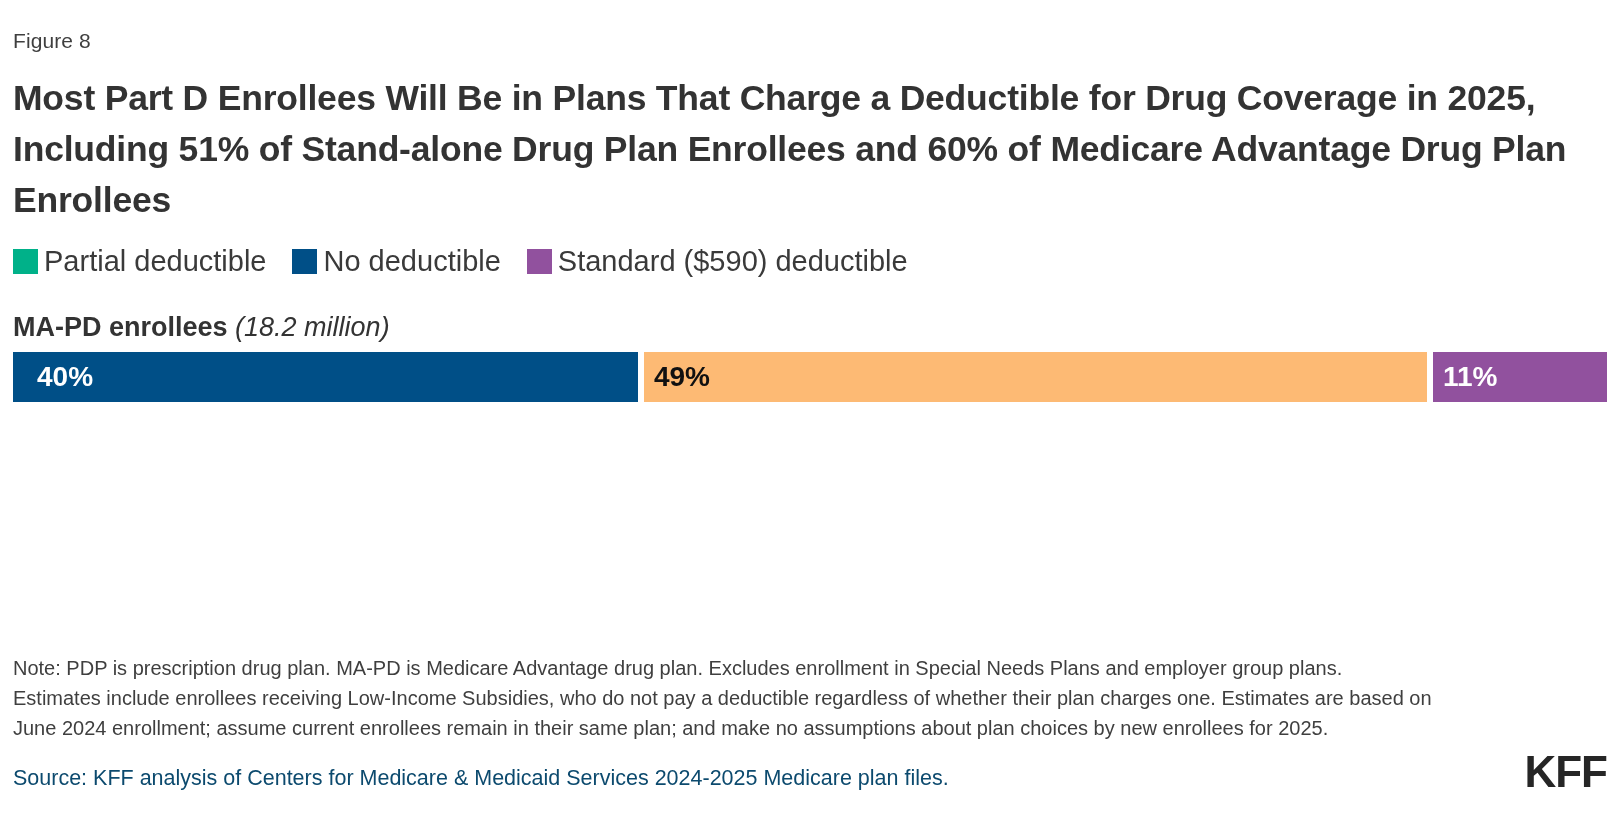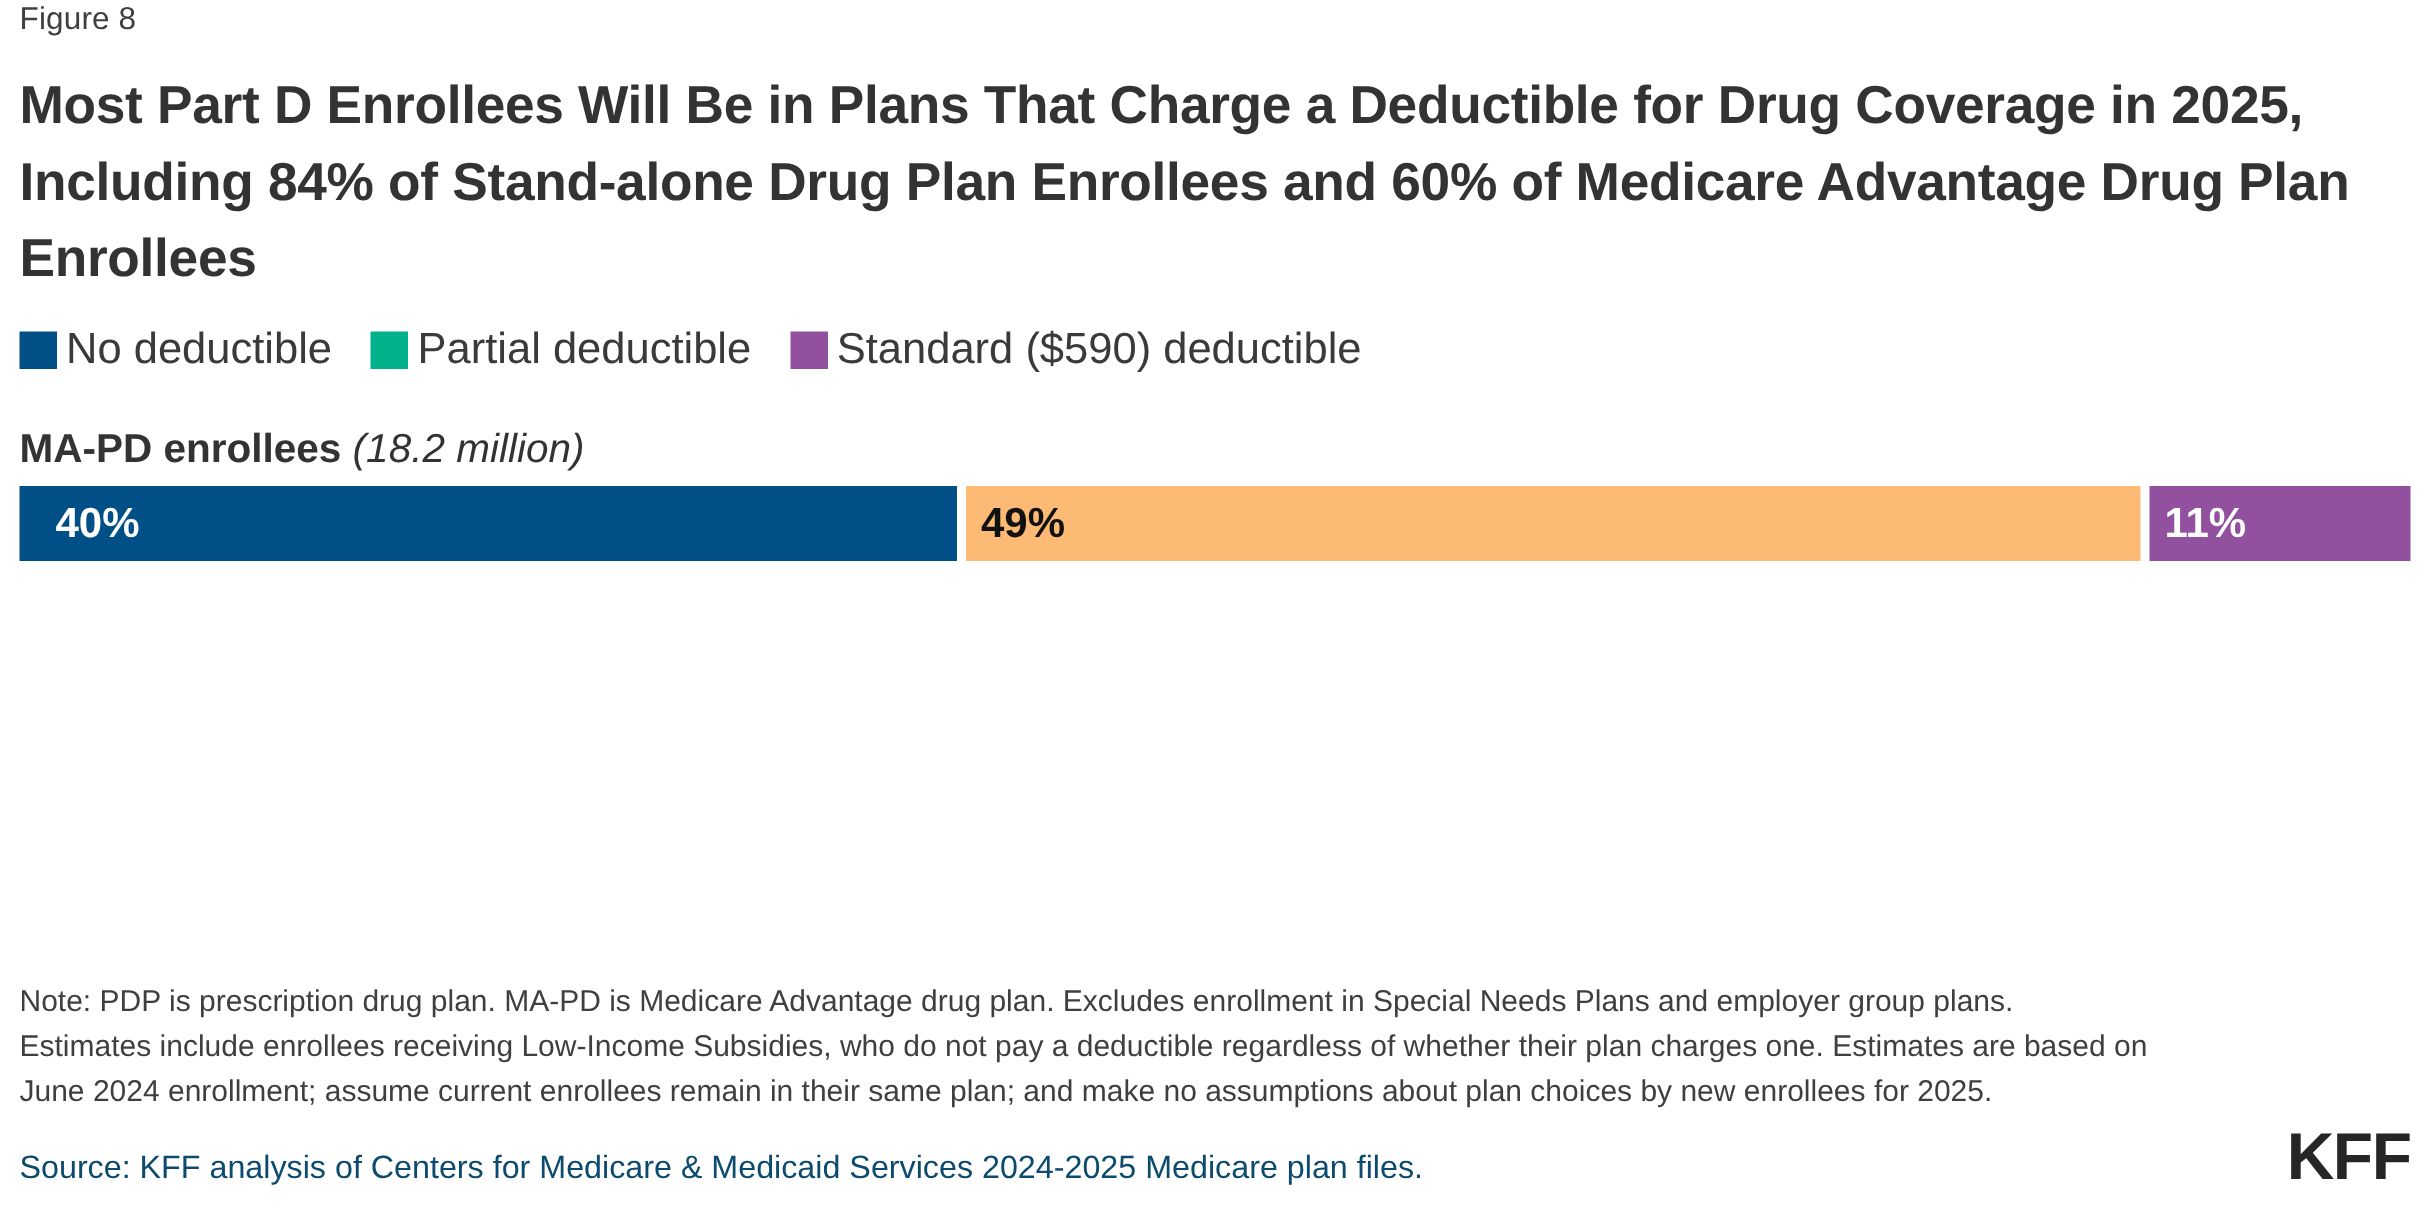--- a/index.html
+++ b/index.html
@@ -21,21 +21,21 @@
     height: 814px;
     box-sizing: border-box;
     padding: 0 13px;
   }
 
   
   .figure-label {
     font-size: 21px;
     color: #3f3f3f;
     line-height: 1;
-    padding-top: 2px;
+    padding-top: 30px;
     letter-spacing: 0.1px;
   }
 
   
   .title {
     margin-top: 22px;
     font-size: 35.5px;
     font-weight: bold;
     color: #333333;
     line-height: 1.43;
@@ -150,30 +150,30 @@
     font-family: "Liberation Sans", sans-serif;
   }
 </style>
 </head>
 <body>
 
 <div class="page">
 
   <div class="figure-label">Figure 8</div>
 
-  <div class="title">Most Part D Enrollees Will Be in Plans That Charge a Deductible for Drug Coverage in 2025, Including 84% of Stand-alone Drug Plan Enrollees and 60% of Medicare Advantage Drug Plan Enrollees</div>
+  <div class="title">Most Part D Enrollees Will Be in Plans That Charge a Deductible for Drug Coverage in 2025, Including 51% of Stand-alone Drug Plan Enrollees and 60% of Medicare Advantage Drug Plan Enrollees</div>
 
   <div class="legend">
+    <div class="legend-item">
+      <span class="legend-swatch" style="background:#00b189"></span>
+      <span class="legend-text">Partial deductible</span>
+    </div>
     <div class="legend-item">
       <span class="legend-swatch" style="background:#004f87"></span>
       <span class="legend-text">No deductible</span>
-    </div>
-    <div class="legend-item">
-      <span class="legend-swatch" style="background:#00b189"></span>
-      <span class="legend-text">Partial deductible</span>
     </div>
     <div class="legend-item">
       <span class="legend-swatch" style="background:#91519e"></span>
       <span class="legend-text">Standard ($590) deductible</span>
     </div>
   </div>
 
   <div class="chart">
 
 

